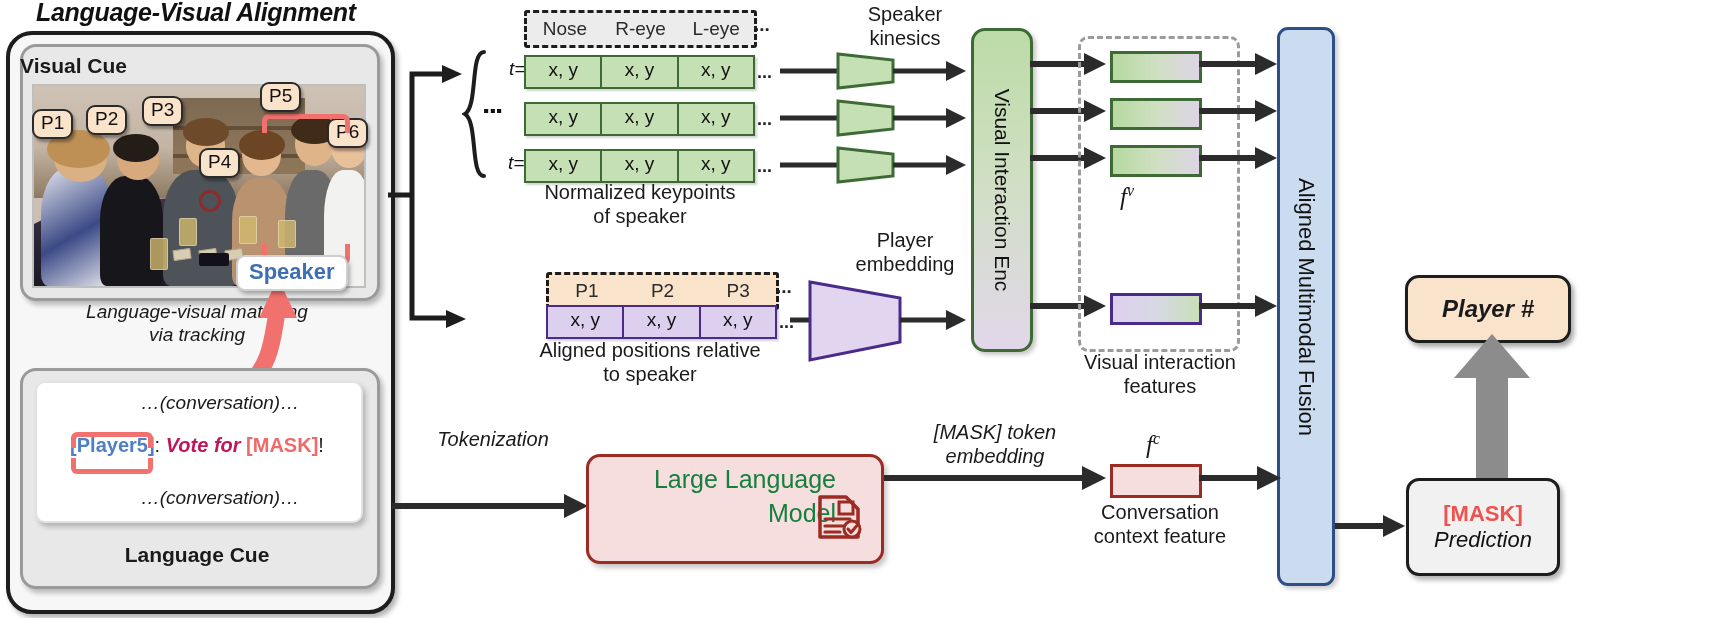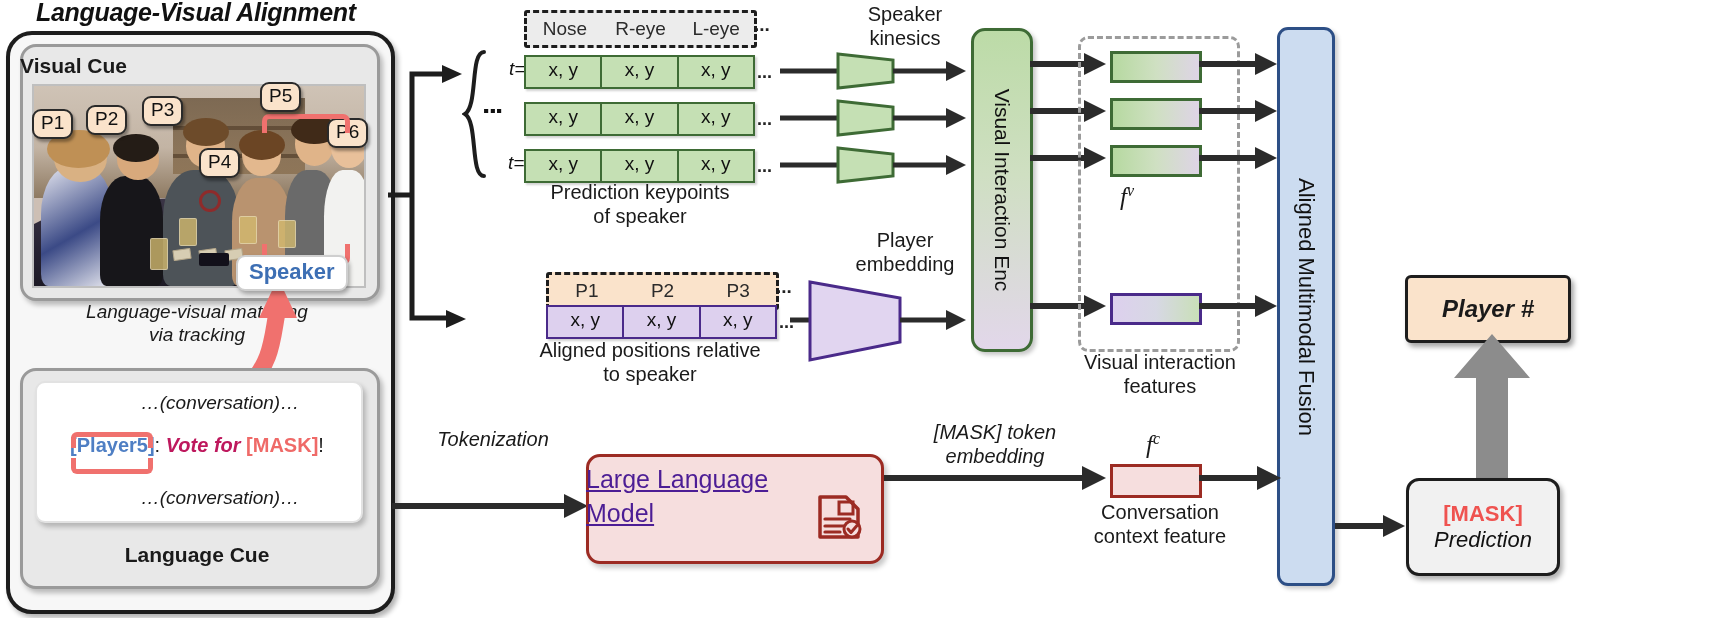--- a/index.html
+++ b/index.html
@@ -157,40 +157,40 @@
   #fusion{
     left:1277px;top:27px;width:52px;height:553px;border:3px solid #2d4f86;border-radius:11px;
     background:#ccdcf0;box-shadow:3px 3px 4px rgba(0,0,0,0.20);
   }
   #fusion span{position:absolute;left:50%;top:50%;
     transform:translate(-50%,-50%) rotate(90deg);white-space:nowrap;font-size:22px;color:#111;}
 
   
   #player-out{
     left:1405px;top:275px;width:160px;height:62px;background:#fae3cb;
-    border:3px solid #1d1d1d;border-radius:6px;
+    border:3px solid #1d1d1d;border-radius:14px;
     font-size:24px;font-weight:bold;font-style:italic;
     box-shadow:3px 4px 5px rgba(0,0,0,0.35);
   }
   #mask-pred{
     left:1406px;top:478px;width:148px;height:92px;background:#f1f1f1;
     border:3px solid #1d1d1d;border-radius:13px;
     box-shadow:3px 4px 5px rgba(0,0,0,0.30);
   }
   #mask-pred .m{color:#ef5350;font-weight:bold;font-size:22px;}
   #mask-pred .p{font-style:italic;font-size:22px;color:#111;}
   #gray-up-arrow{left:1452px;top:330px;width:80px;height:160px;}
 
   
   #llm{
     left:586px;top:454px;width:292px;height:104px;background:#f6dede;
     border:3px solid #9c2b23;border-radius:14px;
     box-shadow:3px 4px 5px rgba(0,0,0,0.22);
   }
-  #llm-label{left:586px;top:462px;width:250px;font-size:25px;line-height:34px;text-align:left;color:#4c1d95;text-decoration:underline;}
+  #llm-label{left:586px;top:462px;width:250px;font-size:25px;line-height:34px;text-align:right;color:#15803d;}
   #llm-icon{left:812px;top:489px;width:54px;height:54px;}
   #tokenization{left:408px;top:428px;width:170px;font-size:20px;font-style:italic;text-align:center;}
   #mask-token{left:900px;top:420px;width:190px;font-size:20px;font-style:italic;line-height:24px;text-align:center;}
   #fc-box{left:1110px;top:464px;width:86px;height:28px;background:#f6dede;border:3px solid #9c2b23;}
   #fc{left:1118px;top:430px;width:70px;font-size:25px;font-style:italic;text-align:center;
       font-family:"Liberation Serif","DejaVu Serif",serif;}
   #fc sup{font-size:16px;}
   #conv-caption{left:1060px;top:500px;width:200px;font-size:20px;line-height:24px;text-align:center;}
 </style>
 </head>
@@ -315,21 +315,21 @@
 <div class="rowdots" style="top:109px;">...</div>
 
 <div class="tlab" style="left:476px;top:152px;">t=T</div>
 <div class="kp-row" style="top:149px;">
   <span>x, y</span>
   <span>x, y</span>
   <span>x, y</span>
 </div>
 <div class="rowdots" style="top:156px;">...</div>
 
-<div class="abs" id="kp-caption" style="white-space:pre-line;">Prediction keypoints
+<div class="abs" id="kp-caption" style="white-space:pre-line;">Normalized keypoints
 of speaker</div>
 
 <svg class="abs" style="left:780px;top:50px;width:190px;height:42px;" viewBox="0 0 190 42">
   <line x1="0" y1="21" x2="58" y2="21" stroke="#2b2b2b" stroke-width="5"></line>
   <polygon points="58,4 113,10 113,32 58,38" fill="#c5e0b4" stroke="#3e6b35" stroke-width="3"></polygon>
   <line x1="113" y1="21" x2="172" y2="21" stroke="#2b2b2b" stroke-width="5"></line>
   <polygon points="186,21 166,11 166,31" fill="#2b2b2b"></polygon>
 </svg>
 <svg class="abs" style="left:780px;top:97px;width:190px;height:42px;" viewBox="0 0 190 42">
   <line x1="0" y1="21" x2="58" y2="21" stroke="#2b2b2b" stroke-width="5"></line>

